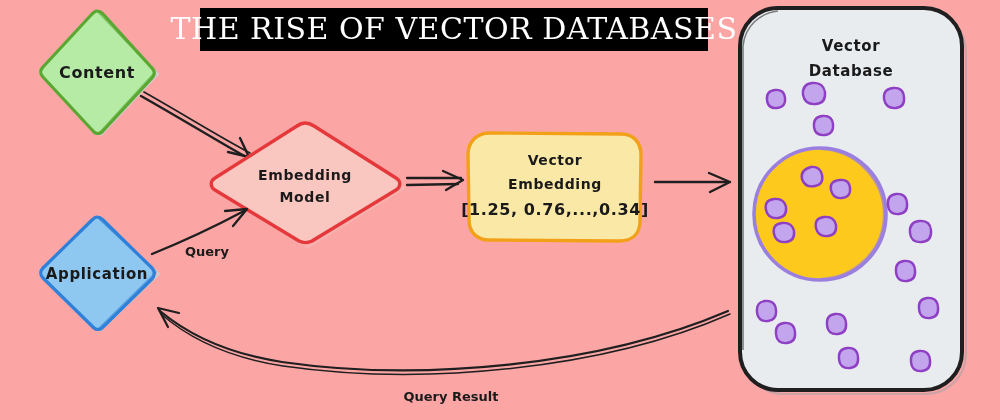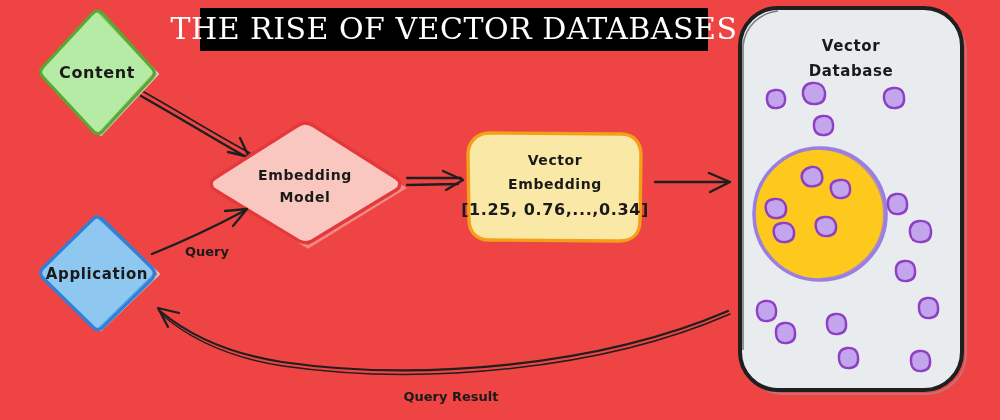--- a/index.html
+++ b/index.html
@@ -10,21 +10,21 @@
   body {
     width: 1000px;
     height: 420px;
     overflow: hidden;
     font-family: "DejaVu Sans", sans-serif;
   }
   #stage {
     position: relative;
     width: 1000px;
     height: 420px;
-    background: #ef4444;
+    background: #fca5a5;
   }
   svg#diagram {
     position: absolute;
     left: 0;
     top: 0;
     width: 1000px;
     height: 420px;
   }
   .hand-label {
     font-family: "DejaVu Sans", sans-serif;

